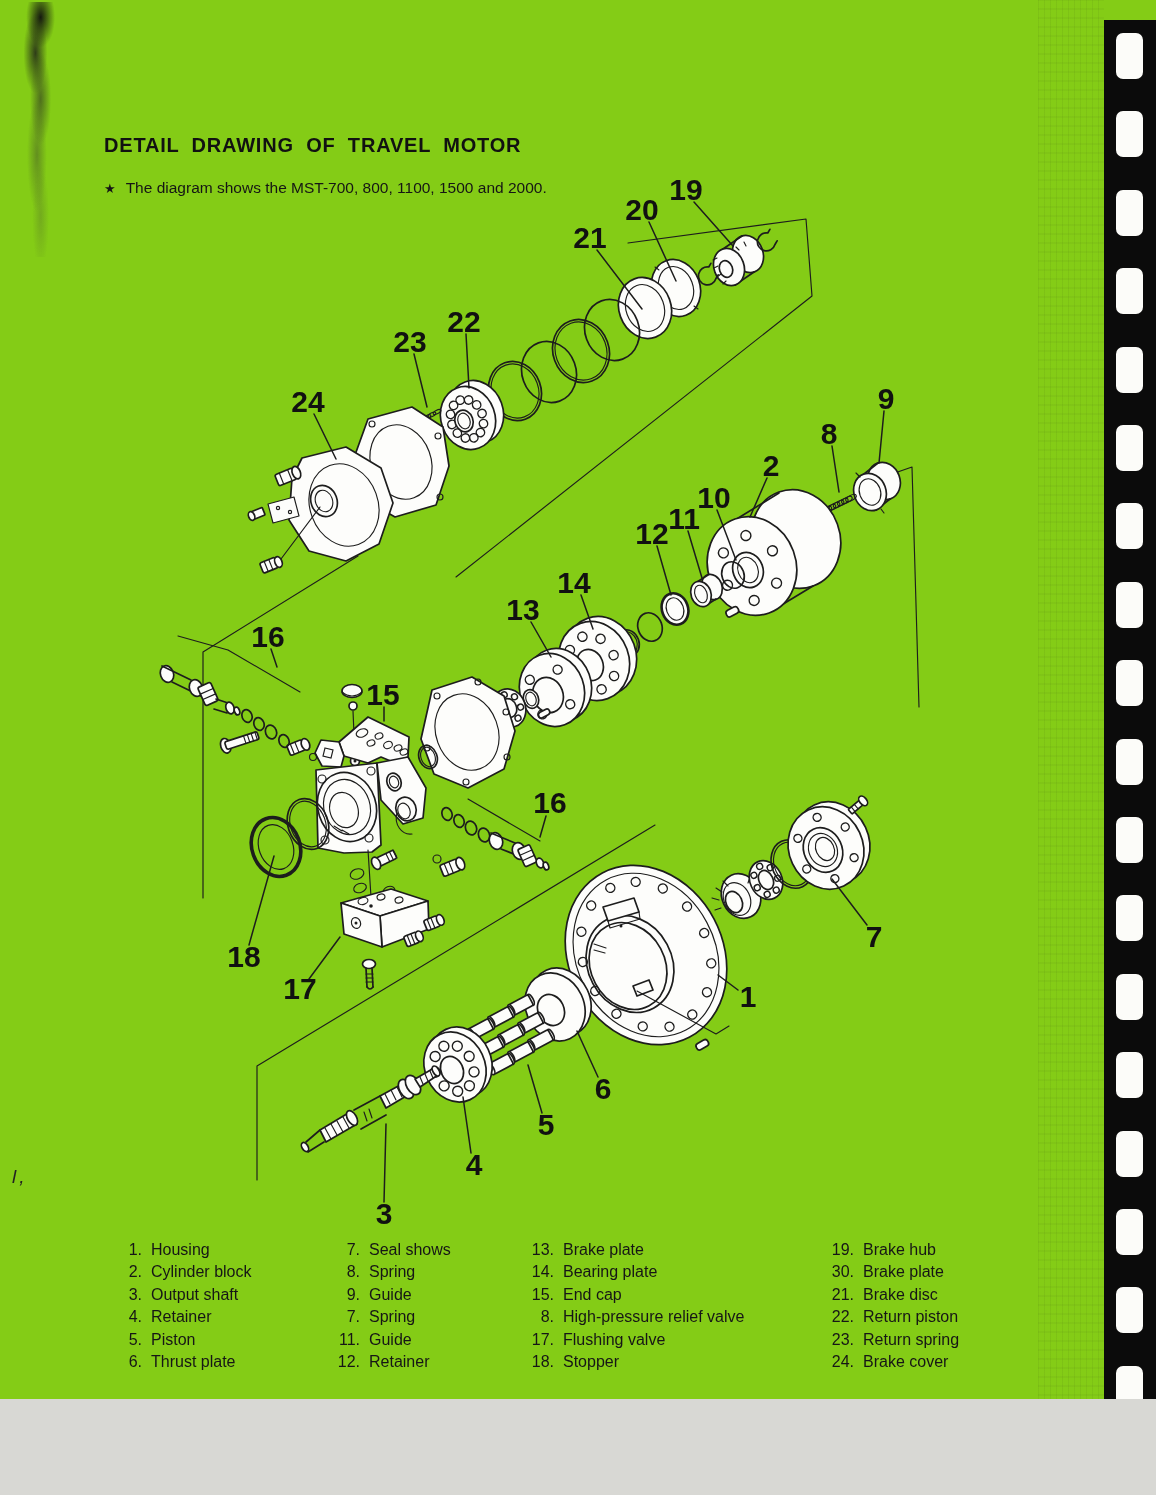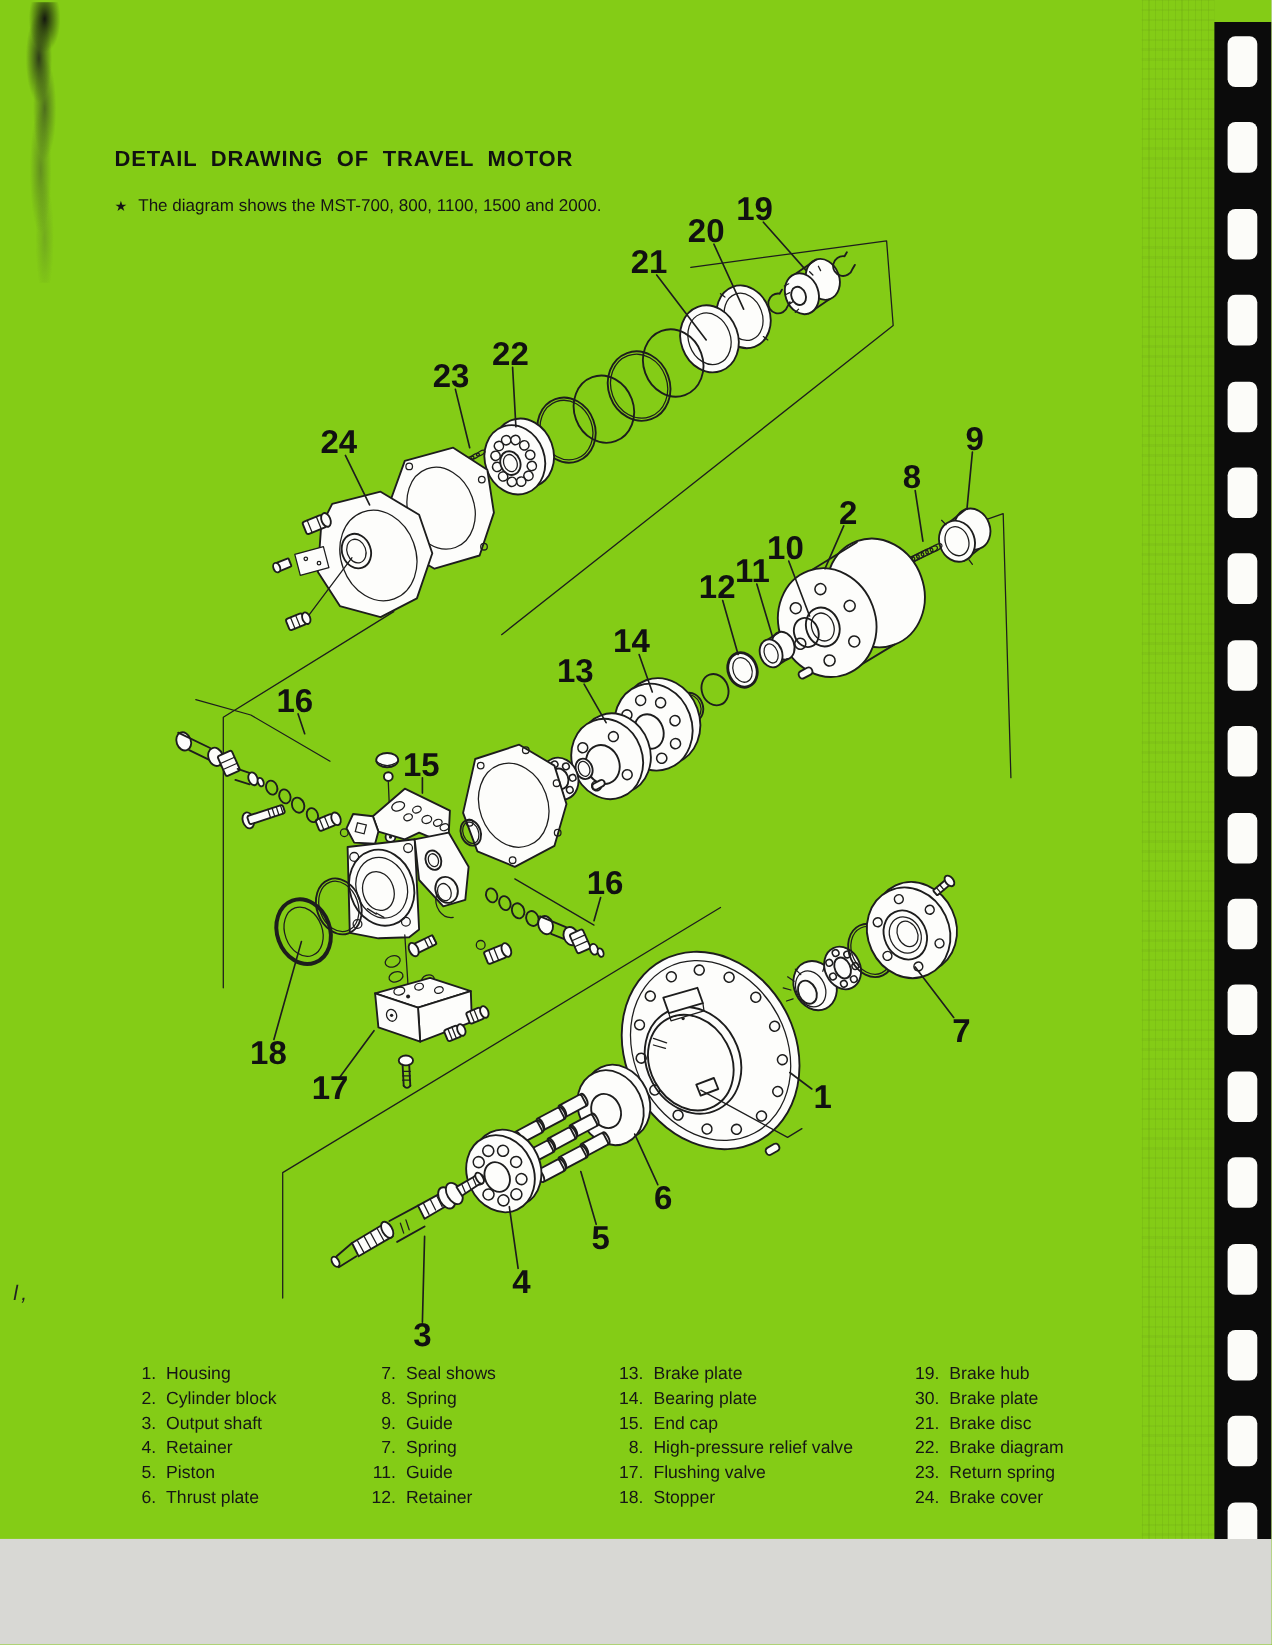--- a/index.html
+++ b/index.html
@@ -7,21 +7,21 @@
         font-family:"Liberation Sans", sans-serif;color:#161616;}
   
   #title{position:absolute;left:104px;top:134px;font-size:20px;font-weight:bold;
          letter-spacing:.8px;word-spacing:6px;color:#111;}
   #note{position:absolute;left:104px;top:179px;font-size:15.5px;color:#151515;display:flex;gap:10px;align-items:baseline;}
   #note .star{font-size:13px;}
   #parts{position:absolute;left:112px;top:1239px;width:960px;height:140px;font-size:16px;}
   .plist-col{position:absolute;top:0;}
   .plist-col:nth-child(1){left:0;}
   .plist-col:nth-child(2){left:218px;}
-  .plist-col:nth-child(3){left:443px;}
+  .plist-col:nth-child(3){left:412px;}
   .plist-col:nth-child(4){left:712px;}
   .plist-row{display:flex;line-height:22.4px;}
   .pnum{width:30px;text-align:right;margin-right:9px;}
   #footer-left{position:absolute;left:139px;top:1426px;font-size:15px;font-weight:bold;letter-spacing:.4px;margin-top:24px;}
   #footer-page{position:absolute;left:936px;top:1400px;font-size:40px;font-weight:bold;letter-spacing:1px;}
   #stray{position:absolute;left:12px;top:1166px;font-size:19px;font-style:italic;color:#222;letter-spacing:3px;}
   
   #film-strip{position:absolute;left:1104px;top:20px;width:52px;height:1475px;background:#0b0b0b;}
   .film-hole{position:absolute;left:12px;width:27px;height:46px;background:#fcfcf9;border-radius:7px;}
   #edge-noise{position:absolute;left:1038px;top:0;width:66px;height:1495px;opacity:.55;
@@ -706,21 +706,21 @@
           <div class="plist-row">
             <span class="pnum">30.</span>
             <span class="pname">Brake plate</span>
           </div>
           <div class="plist-row">
             <span class="pnum">21.</span>
             <span class="pname">Brake disc</span>
           </div>
           <div class="plist-row">
             <span class="pnum">22.</span>
-            <span class="pname">Brake diagram</span>
+            <span class="pname">Return piston</span>
           </div>
           <div class="plist-row">
             <span class="pnum">23.</span>
             <span class="pname">Return spring</span>
           </div>
           <div class="plist-row">
             <span class="pnum">24.</span>
             <span class="pname">Brake cover</span>
           </div>
         </div>

